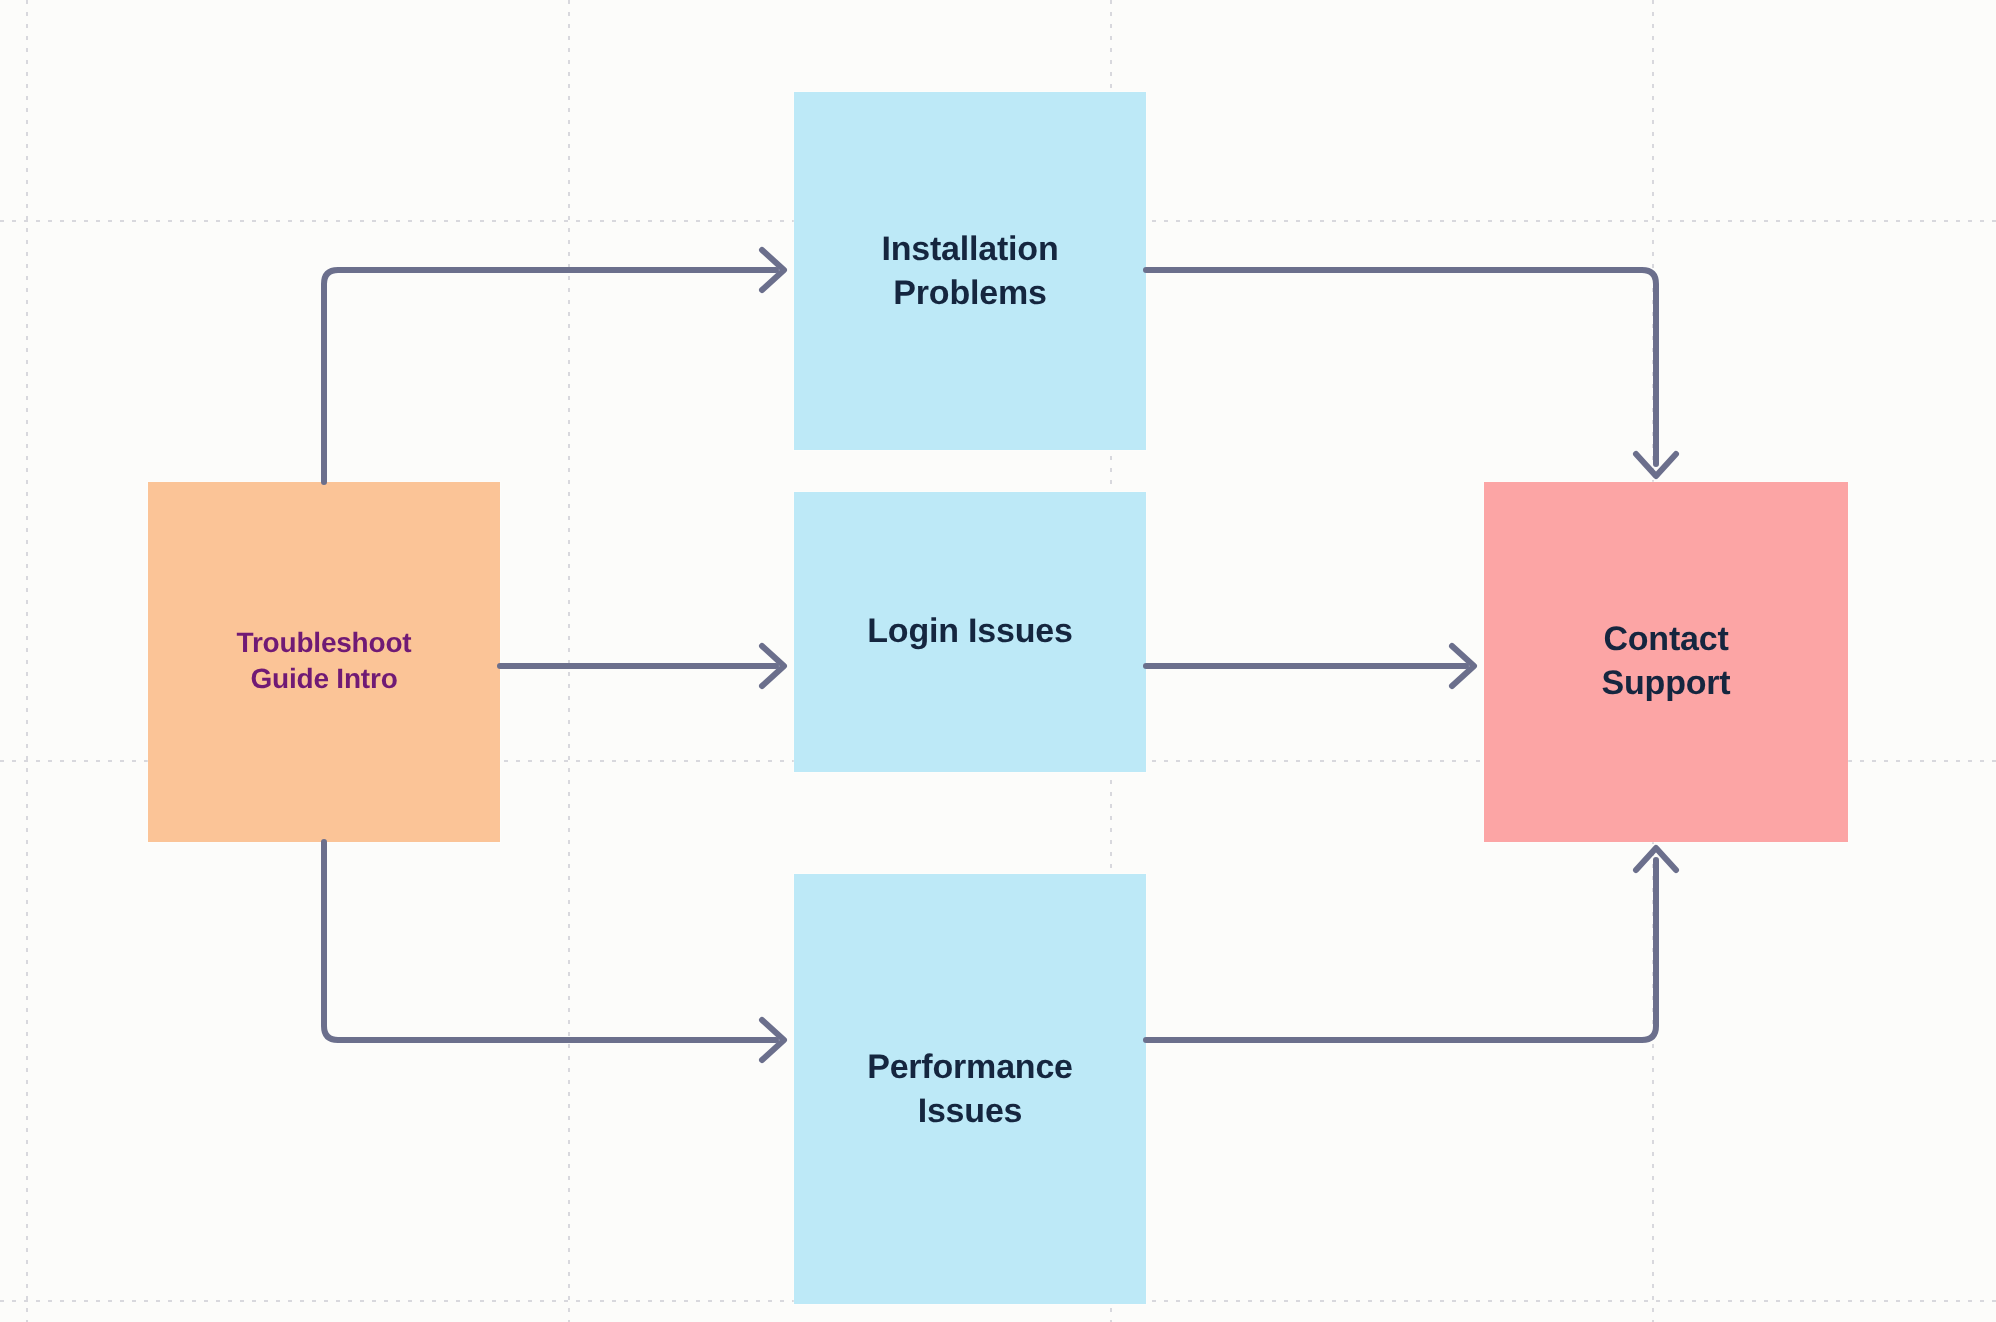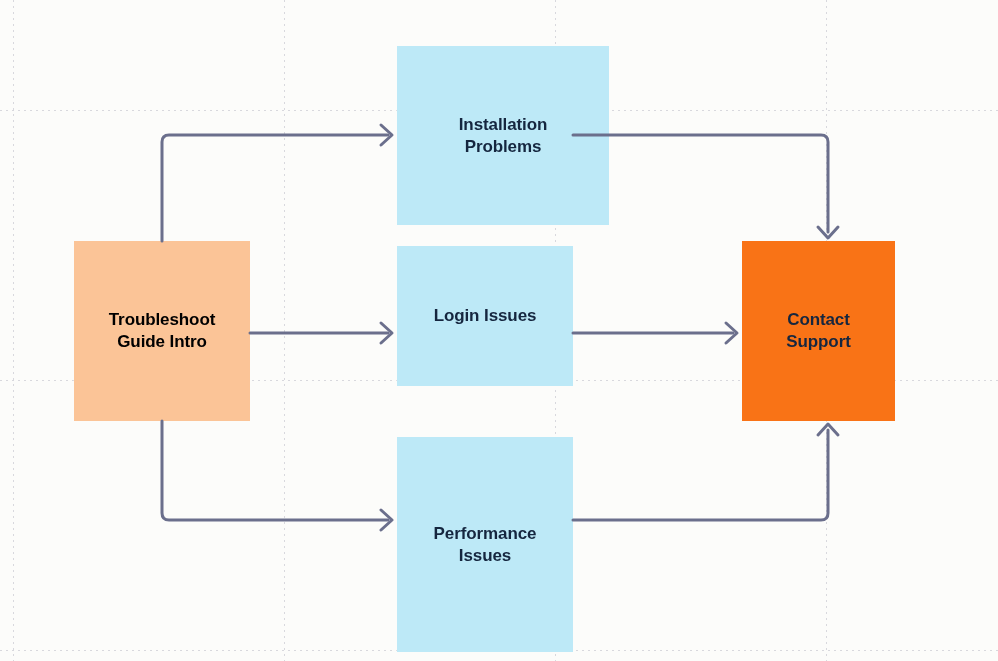--- a/index.html
+++ b/index.html
@@ -62,40 +62,40 @@
       <line x1="284.5" y1="0" x2="284.5" y2="661" stroke="#d8d8dd" stroke-width="1" stroke-dasharray="2 4"></line>
       <line x1="555.5" y1="0" x2="555.5" y2="661" stroke="#d8d8dd" stroke-width="1" stroke-dasharray="2 4"></line>
       <line x1="826.5" y1="0" x2="826.5" y2="661" stroke="#d8d8dd" stroke-width="1" stroke-dasharray="2 4"></line>
       <line x1="0" y1="110.5" x2="998" y2="110.5" stroke="#d8d8dd" stroke-width="1" stroke-dasharray="2 4"></line>
       <line x1="0" y1="380.5" x2="998" y2="380.5" stroke="#d8d8dd" stroke-width="1" stroke-dasharray="2 4"></line>
       <line x1="0" y1="650.5" x2="998" y2="650.5" stroke="#d8d8dd" stroke-width="1" stroke-dasharray="2 4"></line>
     </svg>
 
   <div id="node-layer">
 
-    <div class="node" style="left: 74px; top: 241px; width: 176px; height: 180px; background: rgb(251, 196, 151); color: #000000; font-size: 17px;">
+    <div class="node" style="left: 74px; top: 241px; width: 176px; height: 180px; background: rgb(251, 196, 151); color: #701a75; font-size: 14px;">
       <span class="node-label">Troubleshoot
 Guide Intro</span>
     </div>
 
-    <div class="node" style="left: 397px; top: 46px; width: 212px; height: 179px; background: rgb(189, 233, 247); color: rgb(21, 38, 63); font-size: 17px;">
+    <div class="node" style="left: 397px; top: 46px; width: 176px; height: 179px; background: rgb(189, 233, 247); color: rgb(21, 38, 63); font-size: 17px;">
       <span class="node-label">Installation
 Problems</span>
     </div>
 
     <div class="node" style="left: 397px; top: 246px; width: 176px; height: 140px; background: rgb(189, 233, 247); color: rgb(21, 38, 63); font-size: 17px;">
       <span class="node-label">Login Issues</span>
     </div>
 
     <div class="node" style="left: 397px; top: 437px; width: 176px; height: 215px; background: rgb(189, 233, 247); color: rgb(21, 38, 63); font-size: 17px;">
       <span class="node-label">Performance
 Issues</span>
     </div>
 
-    <div class="node" style="left: 742px; top: 241px; width: 153px; height: 180px; background: #f97316; color: rgb(21, 38, 63); font-size: 17px;">
+    <div class="node" style="left: 742px; top: 241px; width: 182px; height: 180px; background: #fca5a5; color: rgb(21, 38, 63); font-size: 17px;">
       <span class="node-label">Contact
 Support</span>
     </div>
 
   </div>
 
   <svg id="edge-layer" viewBox="0 0 998 661" width="998" height="661" aria-hidden="true">
       <path d="M 162 241 L 162 142 Q 162 135 169 135 L 388 135" fill="none" stroke="#6b6f8c" stroke-width="3" stroke-linecap="round" stroke-linejoin="round"></path>
       <path d="M 381 125 L 392 135 L 381 145" fill="none" stroke="#6b6f8c" stroke-width="3" stroke-linecap="round" stroke-linejoin="round"></path>
       <path d="M 250 333 L 388 333" fill="none" stroke="#6b6f8c" stroke-width="3" stroke-linecap="round" stroke-linejoin="round"></path>

